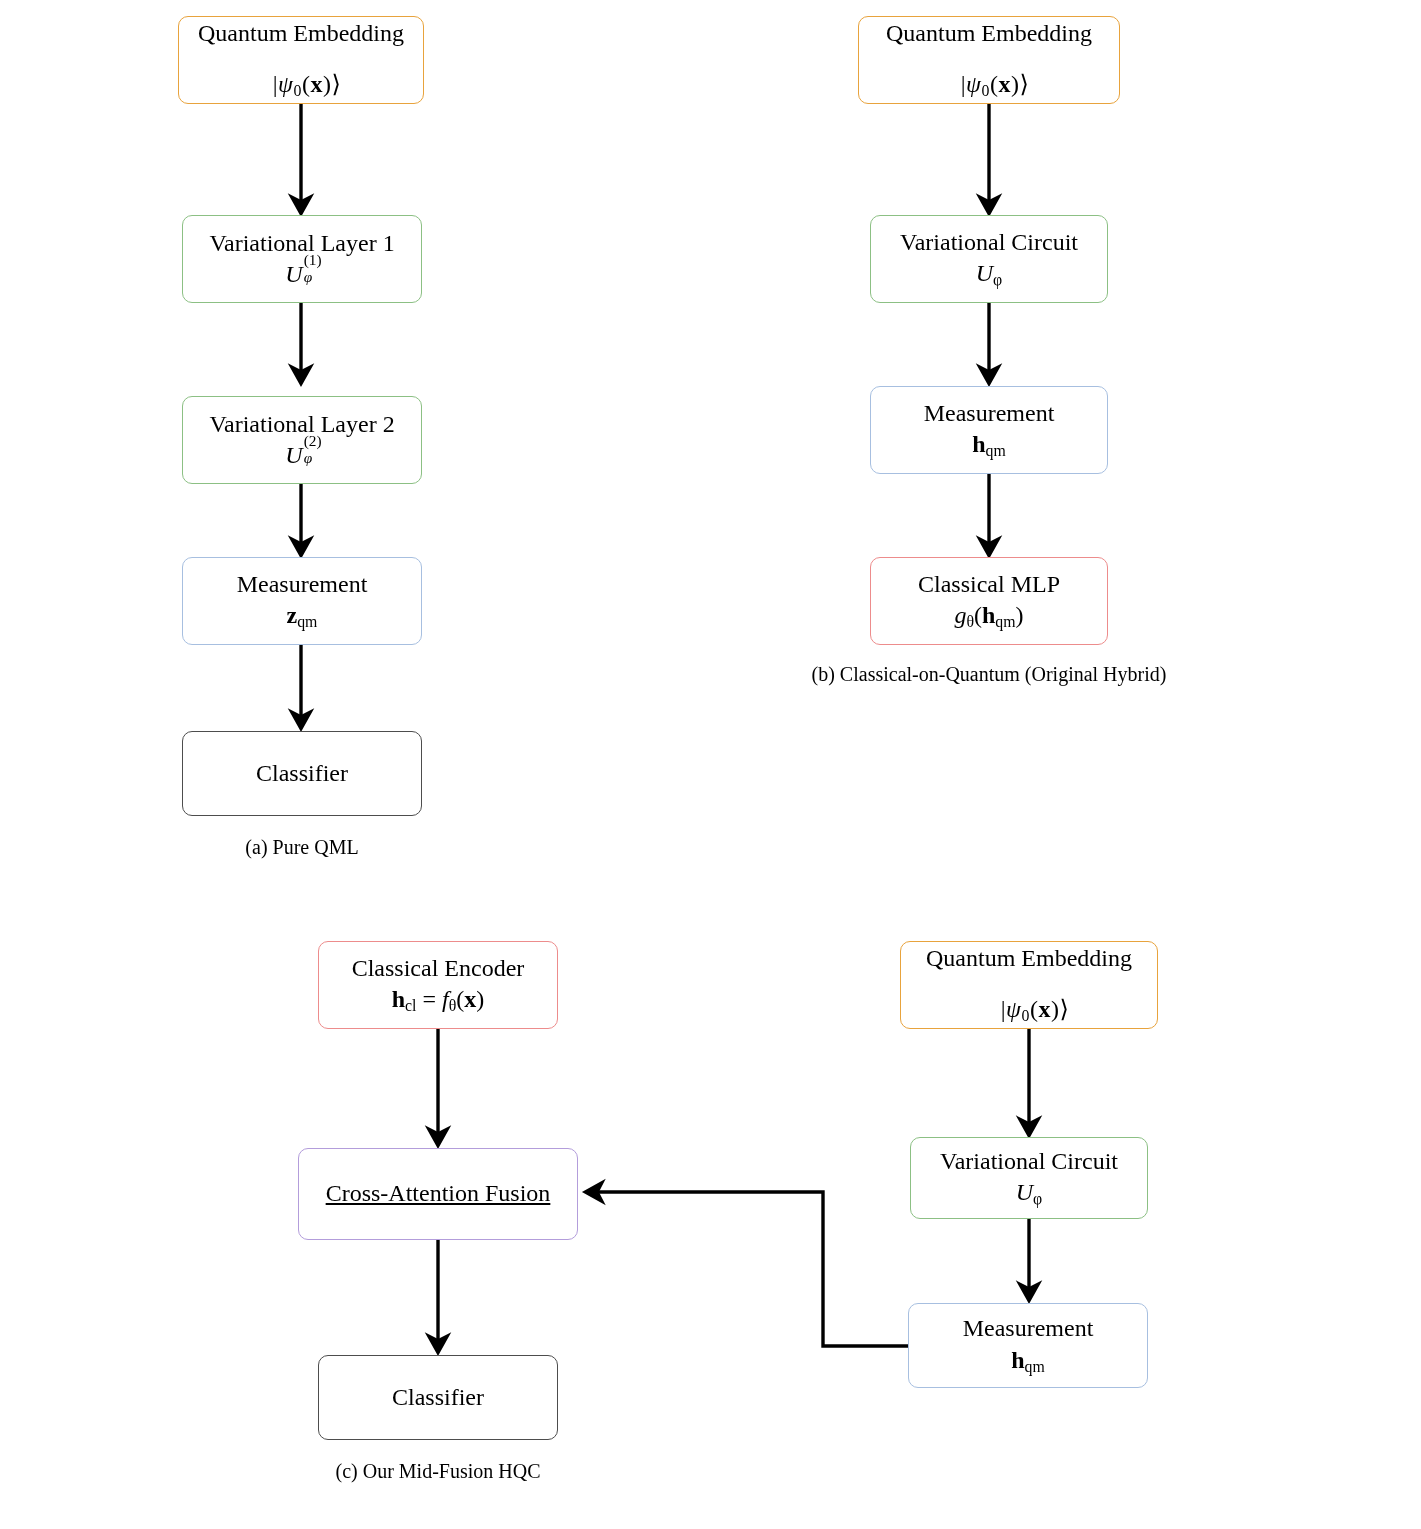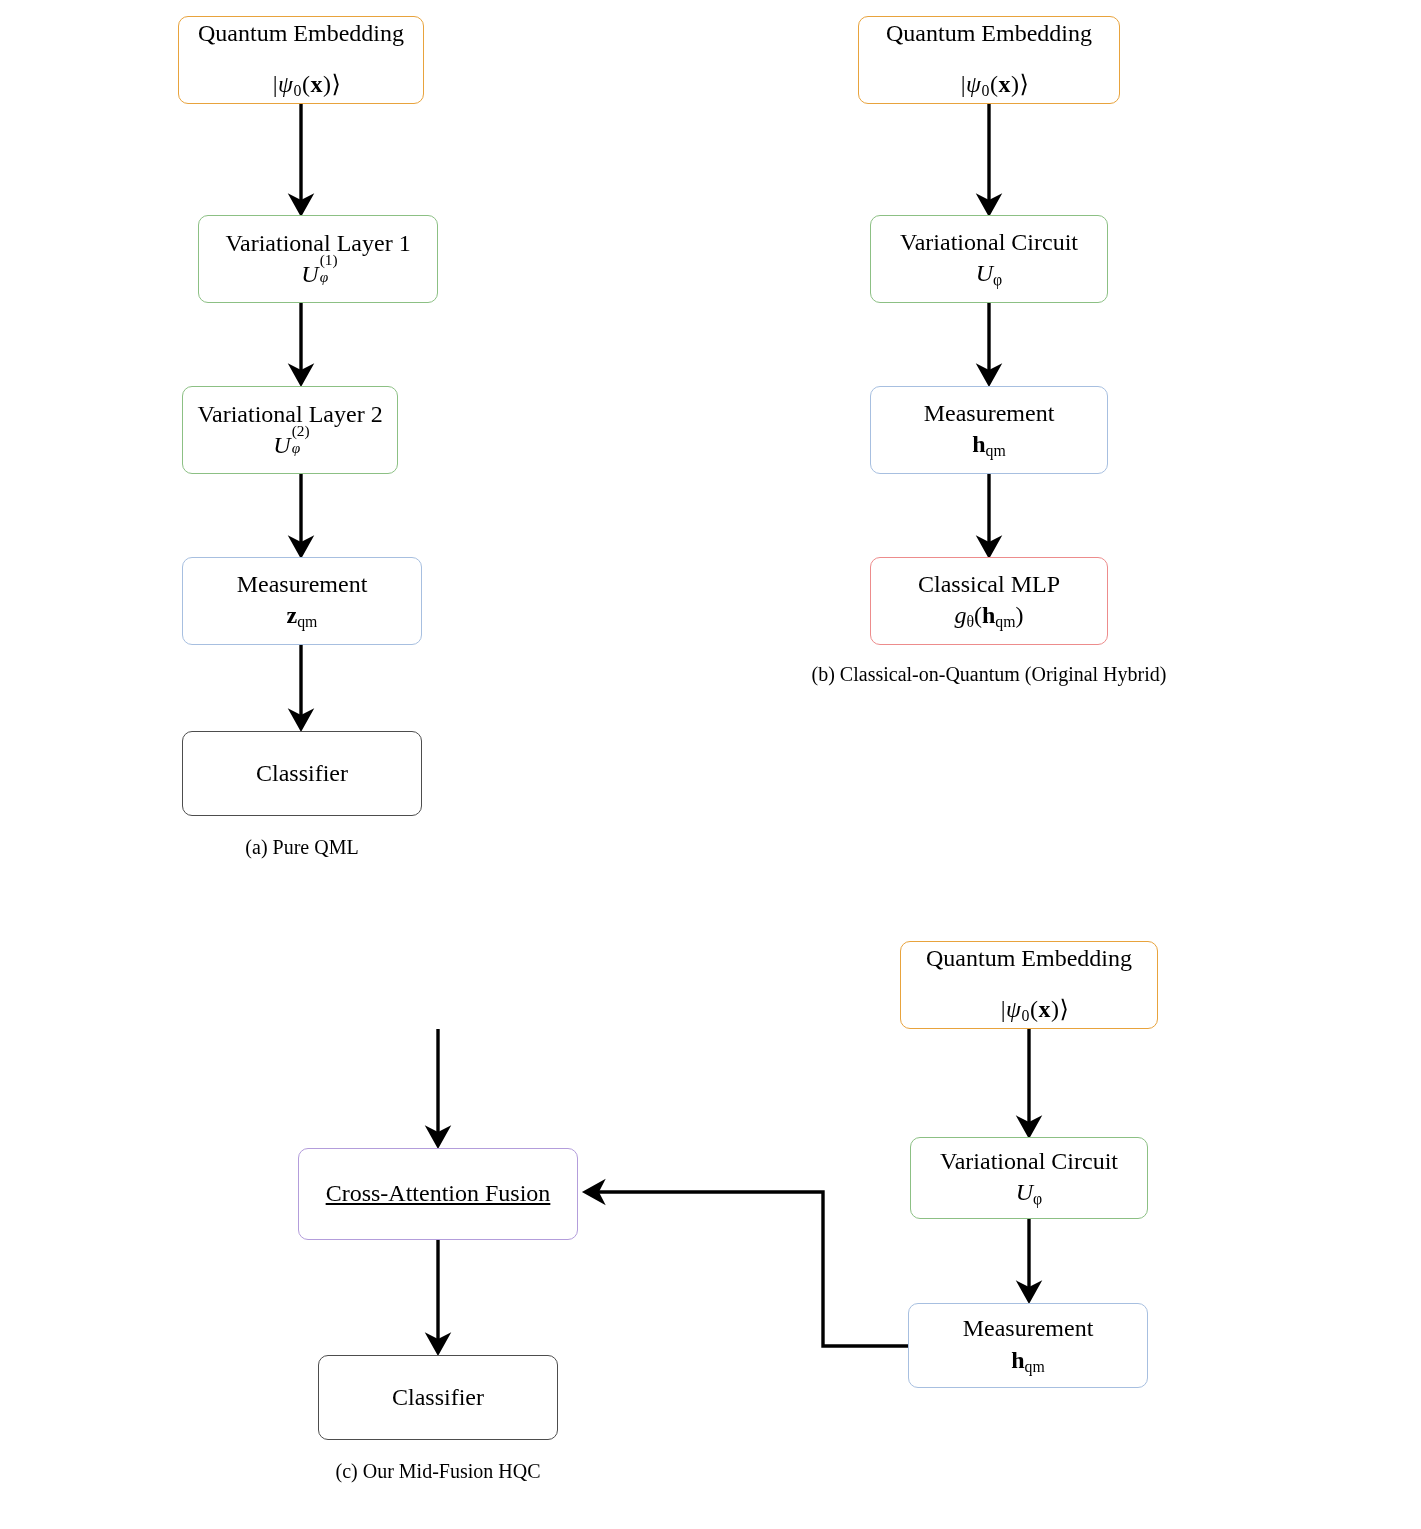--- a/index.html
+++ b/index.html
@@ -122,26 +122,26 @@
     <line x1="1029" y1="1217" x2="1029" y2="1300" stroke="#000" stroke-width="3.4" marker-end="url(#ah)"></line>
 
     <path d="M 908,1346 L 823,1346 L 823,1192 L 586,1192" fill="none" stroke="#000" stroke-width="3.4" stroke-linejoin="miter" marker-end="url(#ah)"></path>
   </svg>
 
   <div class="node orange" style="left:178px; top:16px; width:246px; height:88px;">
     <span class="l1">Quantum Embedding</span>
     <span class="l2 ket">|<span class="mi">ψ</span><span class="sub">0</span>(<span class="mb">x</span>)⟩</span>
   </div>
 
-  <div class="node green" style="left:182px; top:215px; width:240px; height:88px;margin-left:16px;">
+  <div class="node green" style="left:182px; top:215px; width:240px; height:88px;">
     <span class="l1">Variational Layer 1</span>
     <span class="l2"><span class="upair">U<span class="s-up">(1)</span><span class="s-dn">φ</span></span></span>
   </div>
 
-  <div class="node green" style="left:182px; top:386px; width:216px; height:88px;">
+  <div class="node green" style="left:182px; top:396px; width:240px; height:88px;">
     <span class="l1">Variational Layer 2</span>
     <span class="l2"><span class="upair">U<span class="s-up">(2)</span><span class="s-dn">φ</span></span></span>
   </div>
 
   <div class="node blue" style="left:182px; top:557px; width:240px; height:88px;">
     <span class="l1">Measurement</span>
     <span class="l2"><span class="mb">z</span><span class="sub">qm</span></span>
   </div>
 
   <div class="node plain" style="left:182px; top:731px; width:240px; height:85px;">
@@ -165,20 +165,24 @@
     <span class="l2"><span class="mb">h</span><span class="sub">qm</span></span>
   </div>
 
   <div class="node red" style="left:870px; top:557px; width:238px; height:88px;">
     <span class="l1">Classical MLP</span>
     <span class="l2"><span class="mi">g</span><span class="sub mi">θ</span>(<span class="mb">h</span><span class="sub">qm</span>)</span>
   </div>
 
   <div class="caption" style="left:729px; top:663px; width:520px;">(b) Classical-on-Quantum (Original Hybrid)</div>
 
+  <div class="node red" style="left:318px; top:941px; width:240px; height:88px;">
+    <span class="l1">Classical Encoder</span>
+    <span class="l2"><span class="mb">h</span><span class="sub">cl</span> = <span class="mi">f</span><span class="sub mi">θ</span>(<span class="mb">x</span>)</span>
+  </div>
 
   <div class="node purple" style="left:298px; top:1148px; width:280px; height:92px;text-decoration:underline;">
     <span class="l1">Cross-Attention Fusion</span>
   </div>
 
   <div class="node plain" style="left:318px; top:1355px; width:240px; height:85px;">
     <span class="l1">Classifier</span>
   </div>
 
   <div class="node orange" style="left:900px; top:941px; width:258px; height:88px;">

